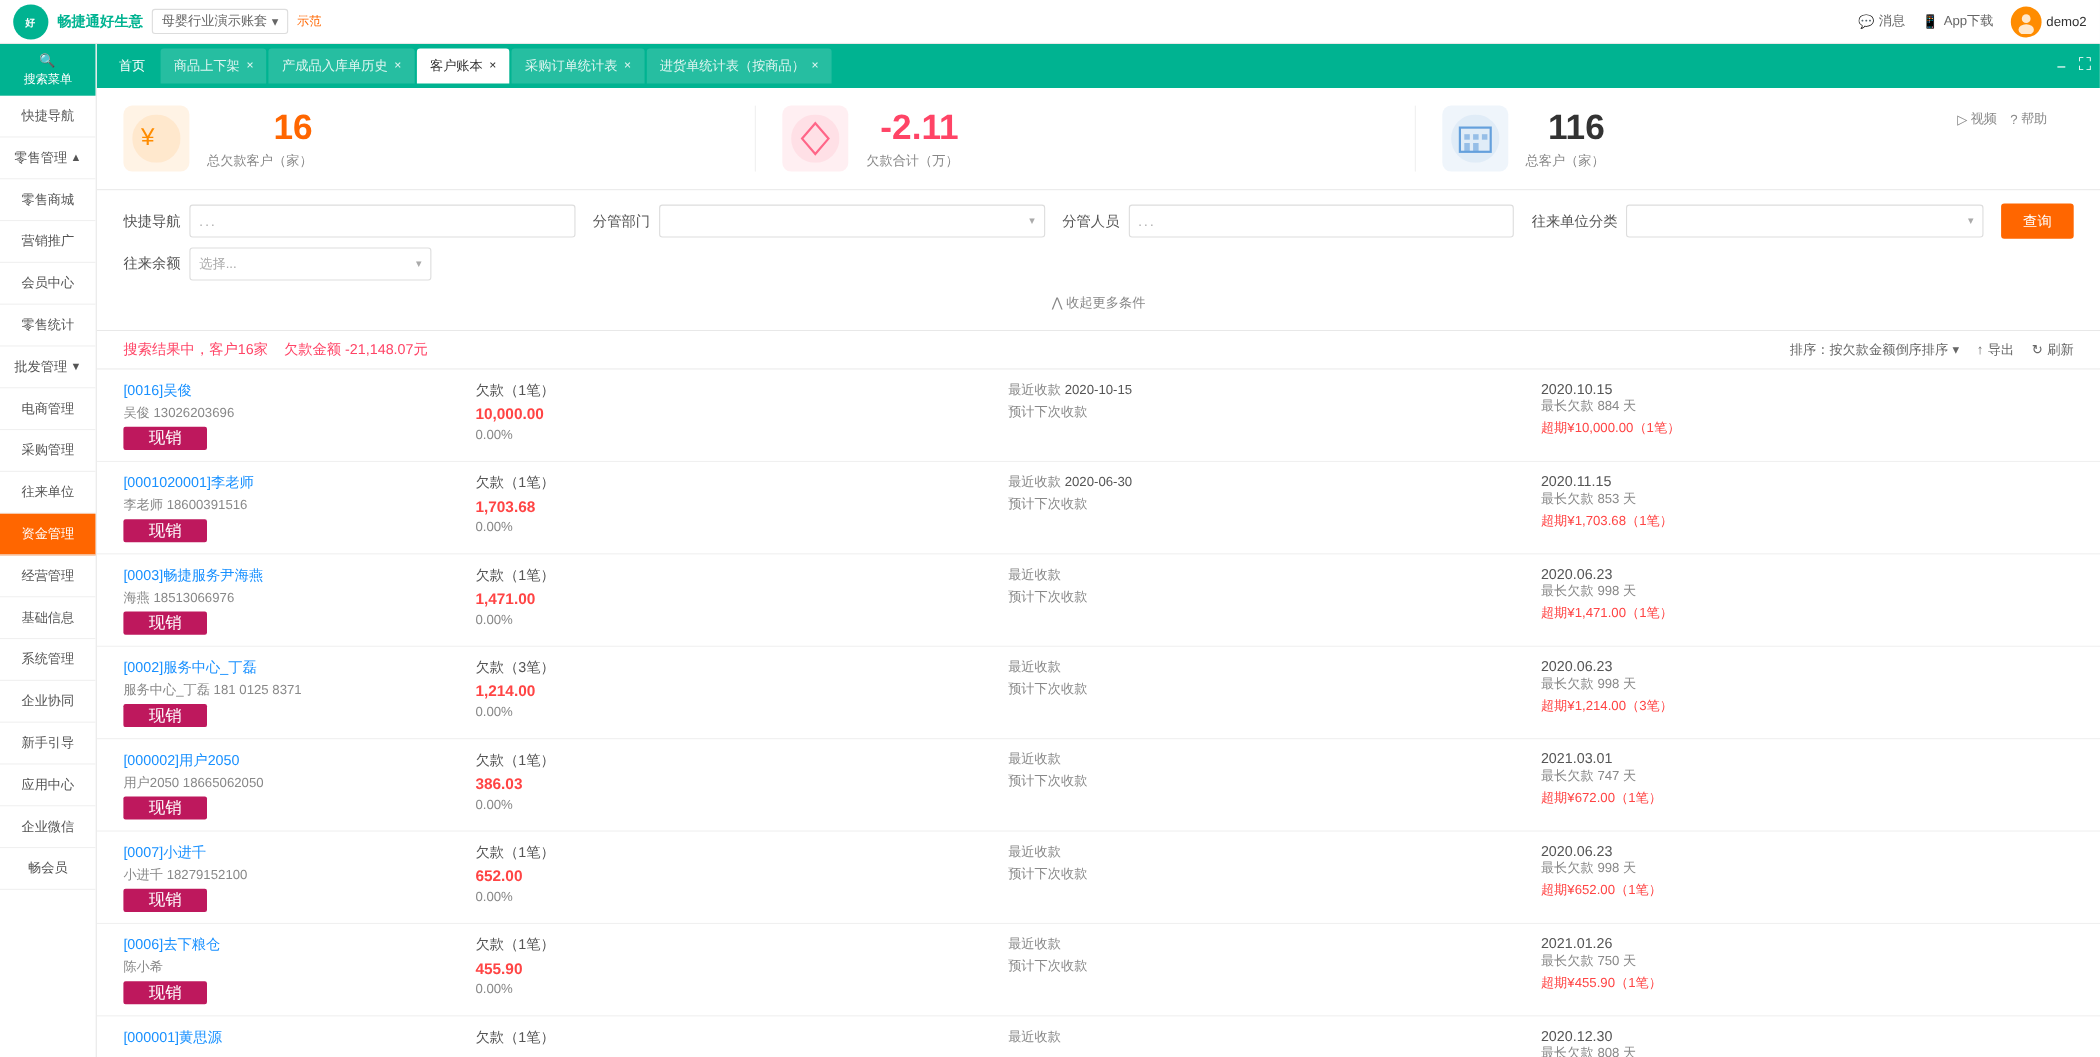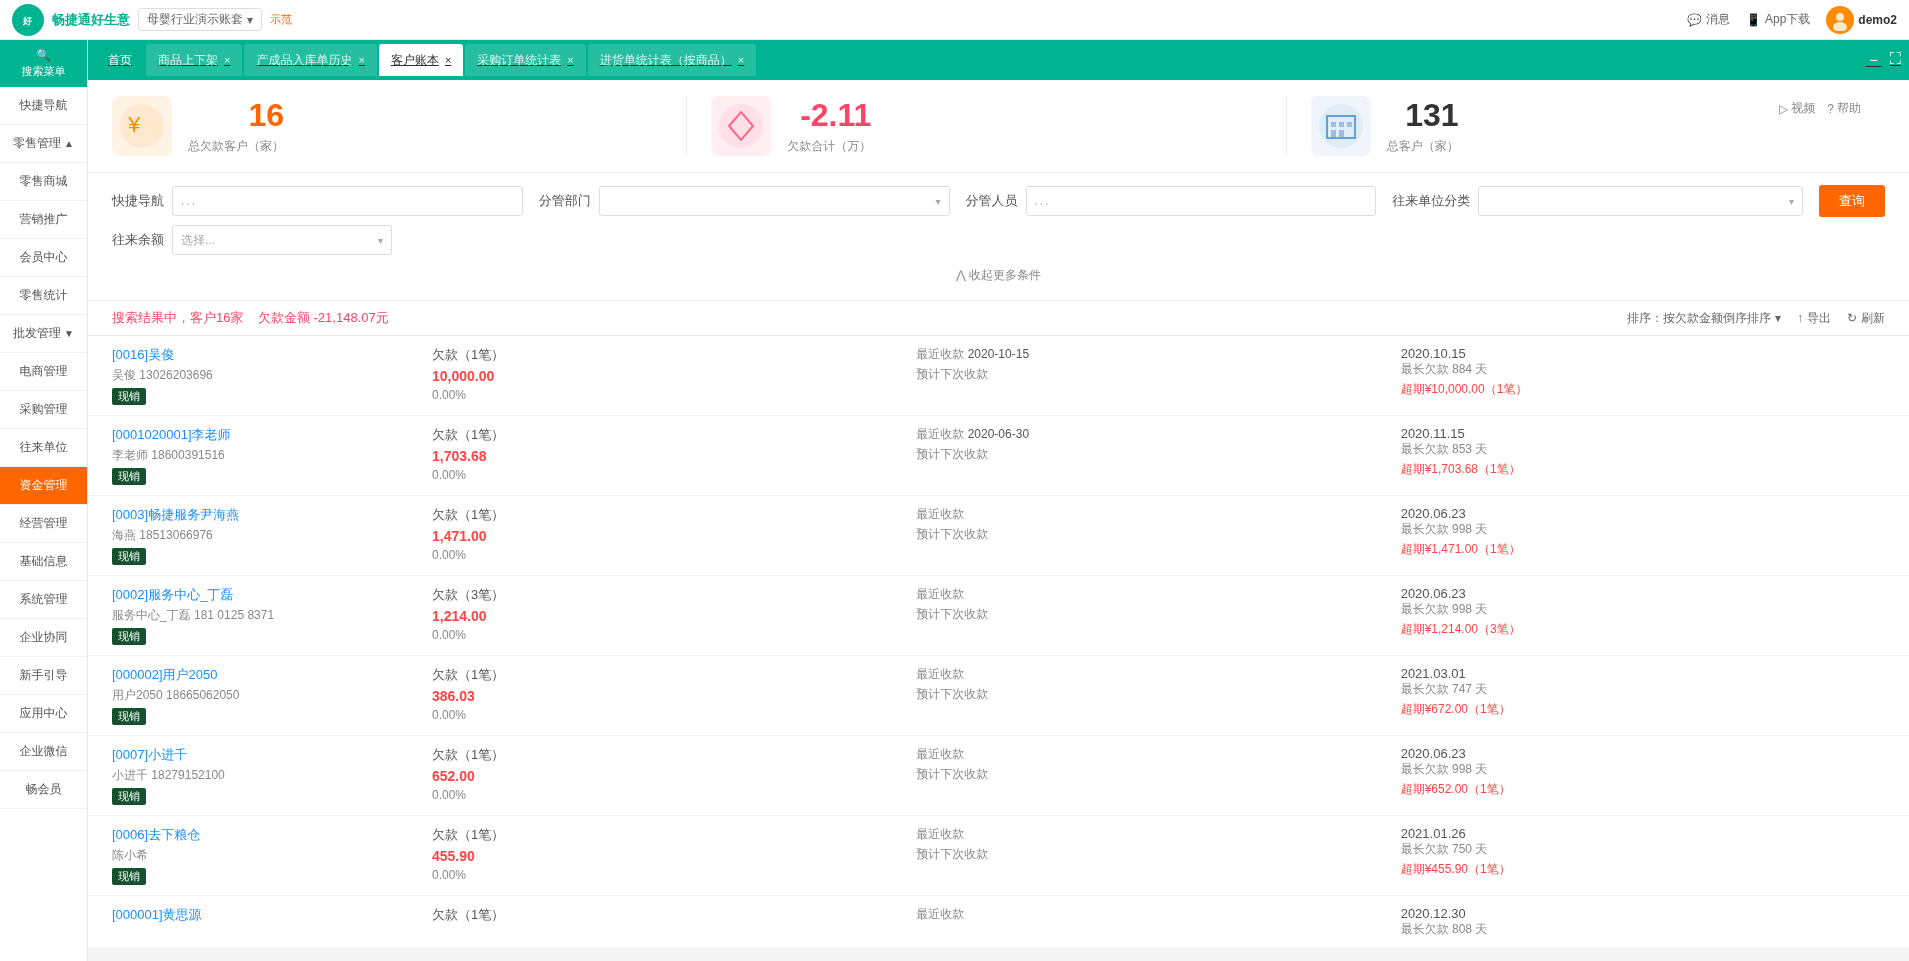--- a/index.html
+++ b/index.html
@@ -14,21 +14,21 @@
       justify-content: space-between;
       padding: 0 12px;
       border-bottom: 1px solid #e8e8e8;
     }
     .logo-area { display: flex; align-items: center; gap: 8px; }
     .logo-icon { width: 32px; height: 32px; background: #00b391; border-radius: 50%; display: flex; align-items: center; justify-content: center; color: white; font-size: 12px; font-weight: bold; }
     .industry-selector { display: flex; align-items: center; gap: 4px; color: #666; font-size: 12px; border: 1px solid #ddd; padding: 2px 8px; border-radius: 3px; cursor: pointer; }
     .header-right { display: flex; align-items: center; gap: 16px; }
     .header-btn { display: flex; align-items: center; gap: 4px; color: #666; font-size: 12px; cursor: pointer; }
     .avatar { width: 28px; height: 28px; border-radius: 50%; background: #ff8c00; display: flex; align-items: center; justify-content: center; color: white; font-size: 11px; }
-    .demo-text { font-size: 12px; color: #333; font-weight: bold; }
+    .demo-text { font-size: 12px; color: #333; }
 
     
     .main-layout { display: flex; height: calc(100vh - 40px); }
 
     
     .sidebar {
       width: 88px;
       background: #fff;
       border-right: 1px solid #e8e8e8;
       display: flex;
@@ -61,21 +61,20 @@
     
     .tab-bar {
       height: 40px;
       background: #00b391;
       display: flex;
       align-items: center;
       padding: 0 8px;
       gap: 2px;
       overflow-x: auto;
       flex-shrink: 0;
-      text-decoration: underline;
     }
     .tab-item {
       height: 32px;
       padding: 0 12px;
       display: flex;
       align-items: center;
       gap: 6px;
       font-size: 12px;
       color: rgba(255,255,255,0.85);
       background: rgba(255,255,255,0.15);
@@ -200,24 +199,24 @@
       display: grid;
       grid-template-columns: 320px 1fr 1fr 1fr;
       border-bottom: 1px solid #f0f0f0;
       padding: 10px 24px;
       align-items: start;
     }
     .customer-name { color: #1890ff; cursor: pointer; font-size: 13px; margin-bottom: 3px; }
     .customer-phone { font-size: 12px; color: #888; margin-bottom: 4px; }
     .customer-tag {
       display: inline-block;
-      padding: 1px 6px;
-      background: #14532d;
+      padding: 1px 23px;
+      background: #be185d;
       color: white;
-      font-size: 11px;
+      font-size: 15px;
       border-radius: 2px;
     }
     .debt-count { font-size: 13px; color: #555; }
     .debt-amount { font-size: 14px; color: #ff4444; font-weight: bold; margin: 4px 0; }
     .debt-ratio { font-size: 12px; color: #888; }
     .overdue-text { color: #ff4444; font-size: 12px; margin-top: 3px; cursor: pointer; }
     .date-text { font-size: 13px; color: #555; }
     .overdue-days { font-size: 12px; color: #888; }
     .recent-payment { font-size: 12px; color: #888; }
     .recent-payment-date { color: #555; }
@@ -408,21 +407,21 @@
               <circle cx="22" cy="22" r="22" fill="rgba(100,160,220,0.1)"></circle>
               <rect x="8" y="12" width="28" height="22" fill="none" stroke="#64a0dc" stroke-width="2"></rect>
               <rect x="12" y="18" width="5" height="5" fill="#64a0dc" opacity="0.6"></rect>
               <rect x="20" y="18" width="5" height="5" fill="#64a0dc" opacity="0.6"></rect>
               <rect x="28" y="18" width="5" height="5" fill="#64a0dc" opacity="0.6"></rect>
               <rect x="12" y="26" width="5" height="8" fill="#64a0dc" opacity="0.6"></rect>
               <rect x="20" y="26" width="5" height="8" fill="#64a0dc" opacity="0.6"></rect>
             </svg>
           </div>
           <div class="stat-info">
-            <div class="stat-value dark">131</div>
+            <div class="stat-value dark">116</div>
             <div class="stat-label">总客户（家）</div>
           </div>
           <div class="stat-top-right">
             <span>
               <span>▷</span>
               <span>视频</span>
             </span>
             <span>
               <span>?</span>
               <span>帮助</span>

